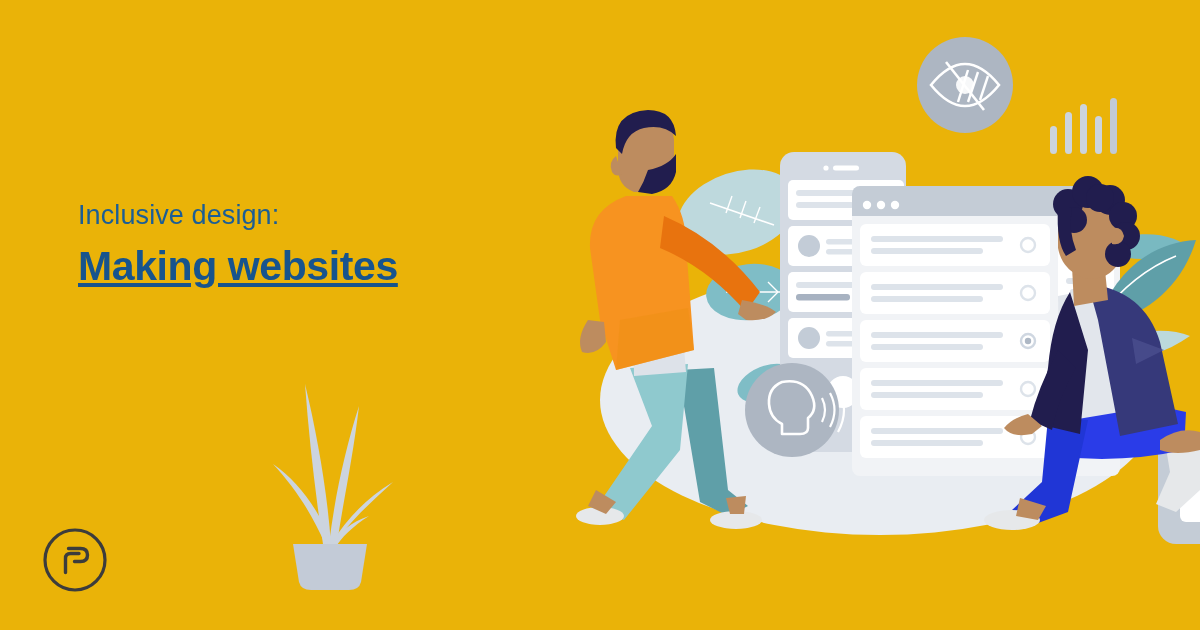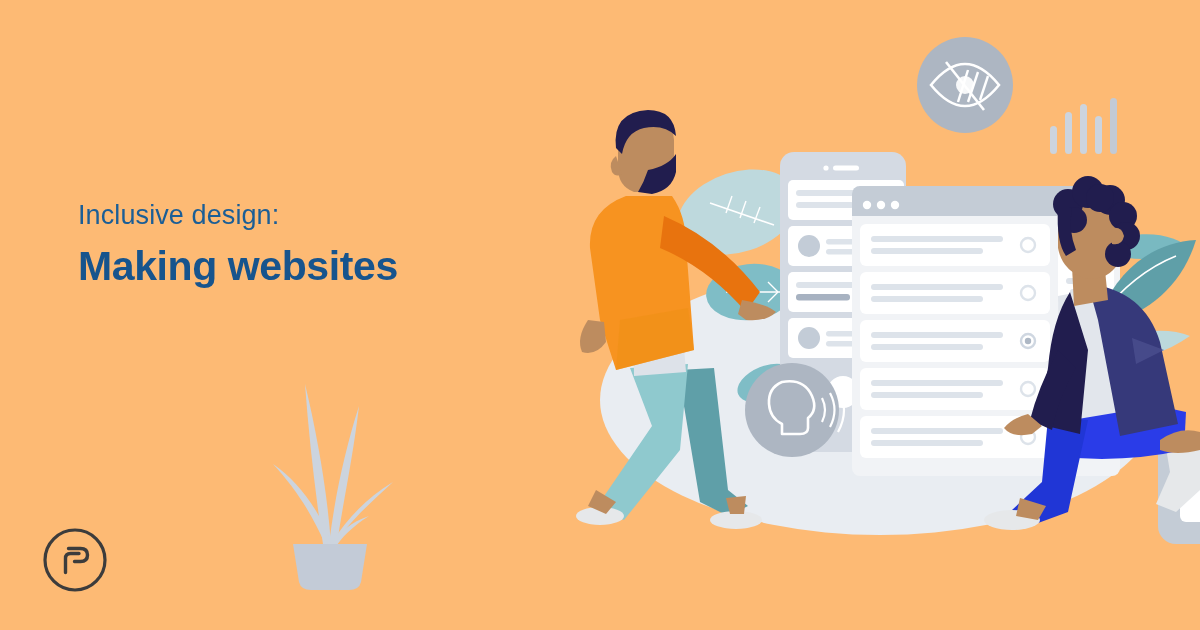--- a/index.html
+++ b/index.html
@@ -3,35 +3,35 @@
 <meta charset="utf-8">
 <title>Inclusive design banner</title>
 <style>
   html,body{margin:0;padding:0;}
   body{
     width:1200px;height:630px;overflow:hidden;
     background:#ffffff;
     font-family:"Liberation Sans","DejaVu Sans",sans-serif;
     position:relative;
   }
-  .banner{position:relative;width:1200px;height:630px;background:#fdba74;overflow:hidden;}
+  .banner{position:relative;width:1200px;height:630px;background:#eab308;overflow:hidden;}
 
   
   .text-block{
     position:absolute;left:78px;top:200px;width:540px;
   }
   .eyebrow{
     font-size:27px;font-weight:400;letter-spacing:.1px;
     color:#1b5e96;line-height:1.15;margin:0 0 10px 0;
   }
   .headline{
     font-size:41px;font-weight:700;letter-spacing:-.4px;
     color:#17548d;line-height:1.22;margin:0;
   }
-  .headline span{display:block;}
+  .headline span{display:block;text-decoration:underline;}
 
   
   .logo{
     position:absolute;left:42px;top:527px;width:66px;height:66px;
   }
 
   
   .illus{position:absolute;left:560px;top:20px;width:640px;height:600px;}
   .illus svg{display:block;width:640px;height:600px;}
 </style>

